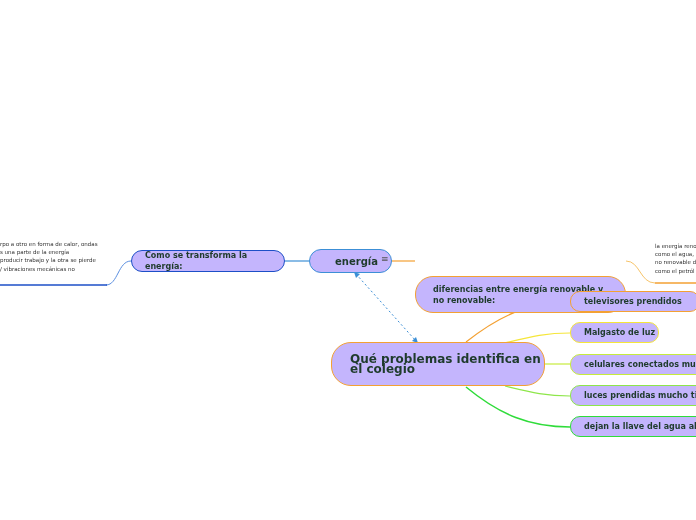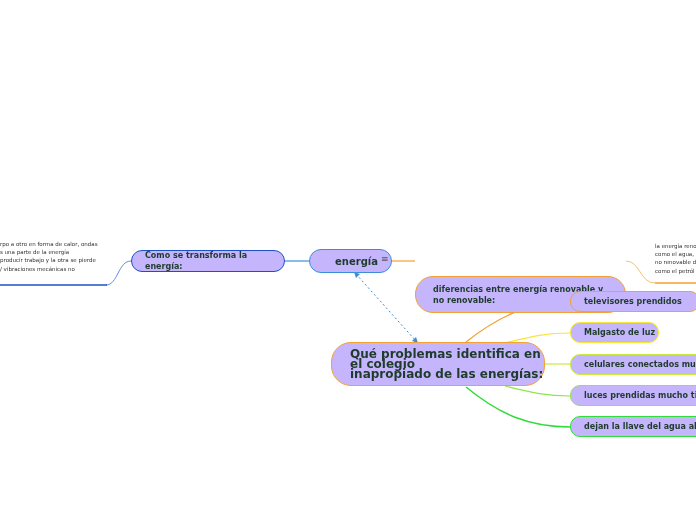--- a/index.html
+++ b/index.html
@@ -103,21 +103,20 @@
 <div class="note note-right">
   <div>la energía reno</div>
   <div>como el agua,</div>
   <div>no renovable d</div>
   <div>como el petról</div>
 </div>
 
 <div class="node n-problems">
   <div>
     <div>Qué problemas identifica en el colegio</div>
-    <div>inapropiado de las energías:</div>
   </div>
 </div>
 
 <div class="node leaf leaf-1">
   <span>televisores prendidos</span>
 </div>
 <div class="node leaf leaf-2">
   <span>Malgasto de luz</span>
 </div>
 <div class="node leaf leaf-3">

